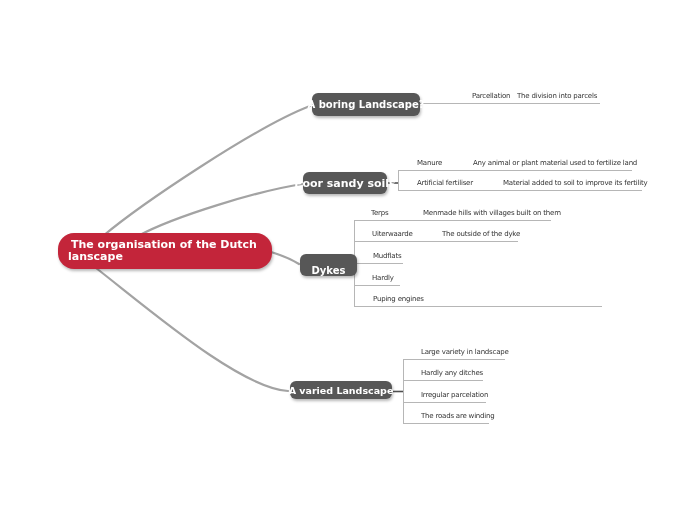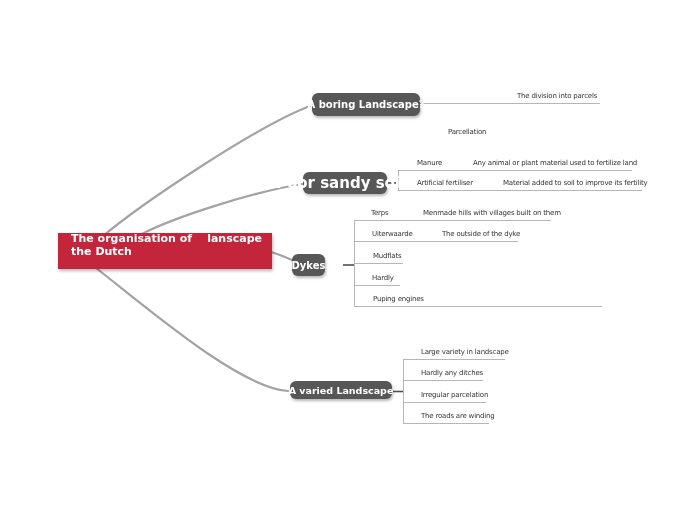--- a/index.html
+++ b/index.html
@@ -19,23 +19,23 @@
     display:flex;align-items:center;justify-content:center;
     background:#575757;color:#ffffff;
     border-radius:6px;
     font-weight:bold;font-size:10px;line-height:11px;
     white-space:nowrap;
     box-shadow:1px 2px 3px rgba(0,0,0,0.28);
     cursor:default;
   }
   .node-root{
     position:absolute;
-    display:flex;flex-direction:row;justify-content:center;
+    display:flex;flex-direction:column;justify-content:center;
     background:#c3253a;color:#ffffff;
-    border-radius:0;
+    border-radius:16px;
     font-weight:bold;font-size:11px;line-height:12.5px;
     padding:0 10px;box-sizing:border-box;
     box-shadow:1px 2px 3px rgba(0,0,0,0.28);
     cursor:default;
   }
   .lbl{
     position:absolute;
     height:11px;line-height:11px;
     font-size:7px;letter-spacing:-0.2px;
     color:#333333;white-space:nowrap;
@@ -78,33 +78,33 @@
 
   <div class="node-root" style="left:58px;top:233px;width:214px;height:36px;">
     <span style="padding-left:3px;">The organisation of the Dutch</span>
     <span>lanscape</span>
   </div>
 
   <div class="node" style="left:312px;top:93px;width:108px;height:23px;font-size:10px;">
     <span>A boring Landscape?</span>
   </div>
 
-  <div class="node" style="left:303px;top:172px;width:84px;height:22px;font-size:15px;">
+  <div class="node" style="left:303px;top:172px;width:84px;height:22px;font-size:11px;">
     <span>Poor sandy soils</span>
   </div>
 
-  <div class="node" style="left:292px;top:254px;width:33px;height:22px;">
+  <div class="node" style="left:300px;top:254px;width:57px;height:22px;align-items:flex-end;">
     <span>Dykes</span>
   </div>
 
   <div class="node" style="left:290px;top:381px;width:102px;height:18px;font-size:9.5px;text-align:center;">
     <span>A varied Landscape</span>
   </div>
 
-  <div class="lbl" style="left:448px;top:91px;margin-top:36px;">Parcellation</div>
+  <div class="lbl" style="left:472px;top:91px;">Parcellation</div>
   <div class="lbl" style="left:517px;top:91px;">The division into parcels</div>
 
   <div class="lbl" style="left:417px;top:158px;">Manure</div>
   <div class="lbl" style="left:473px;top:158px;">Any animal or plant material used to fertilize land</div>
   <div class="lbl" style="left:417px;top:178px;">Artificial fertiliser</div>
   <div class="lbl" style="left:503px;top:178px;">Material added to soil to improve its fertility</div>
 
   <div class="lbl" style="left:371px;top:208px;">Terps</div>
   <div class="lbl" style="left:423px;top:208px;">Menmade hills with villages built on them</div>
   <div class="lbl" style="left:372px;top:229px;">Uiterwaarde</div>

